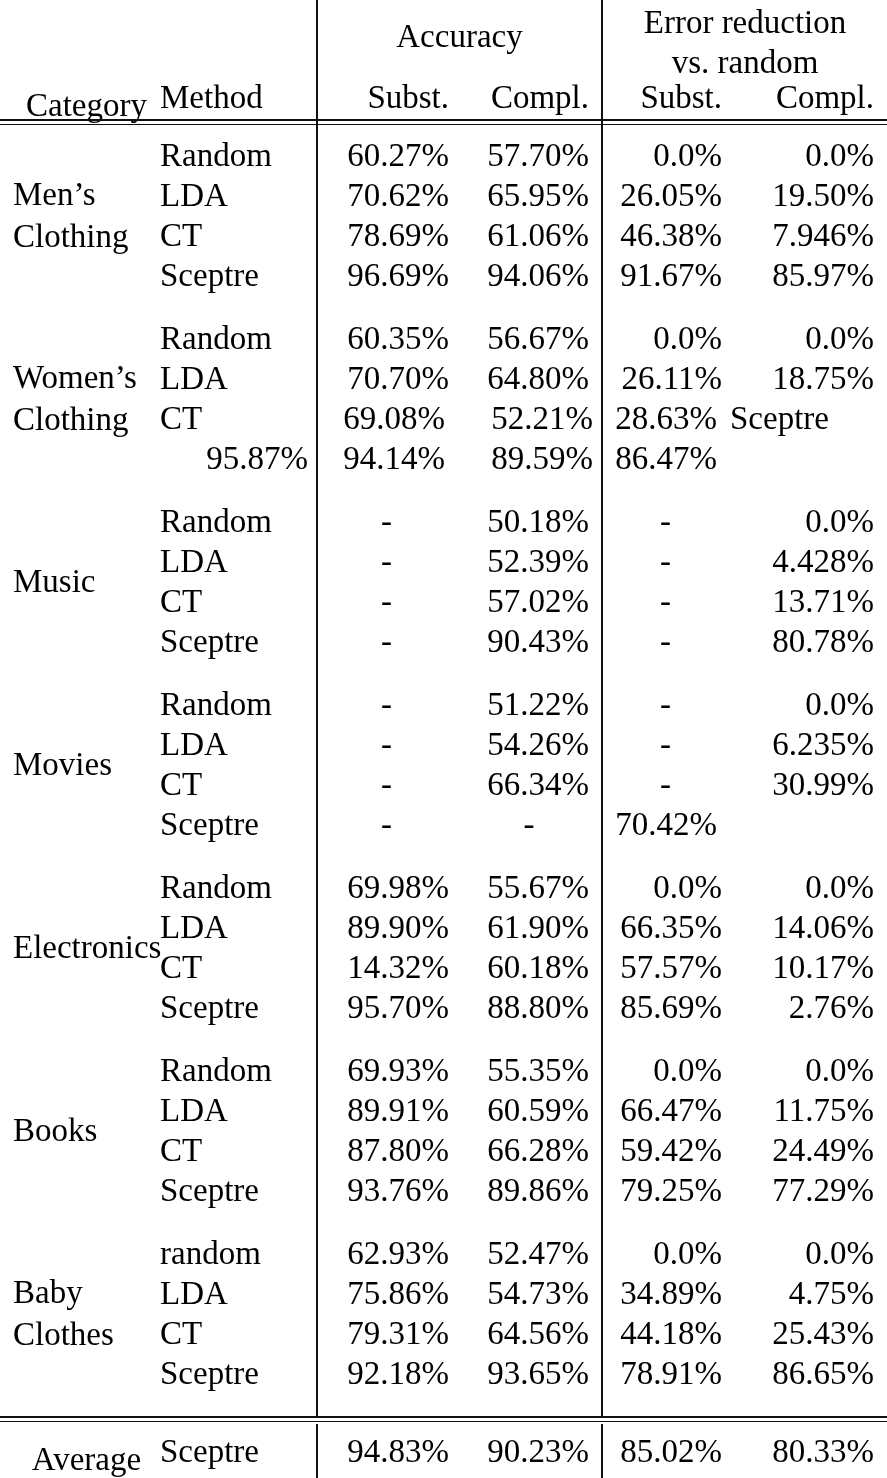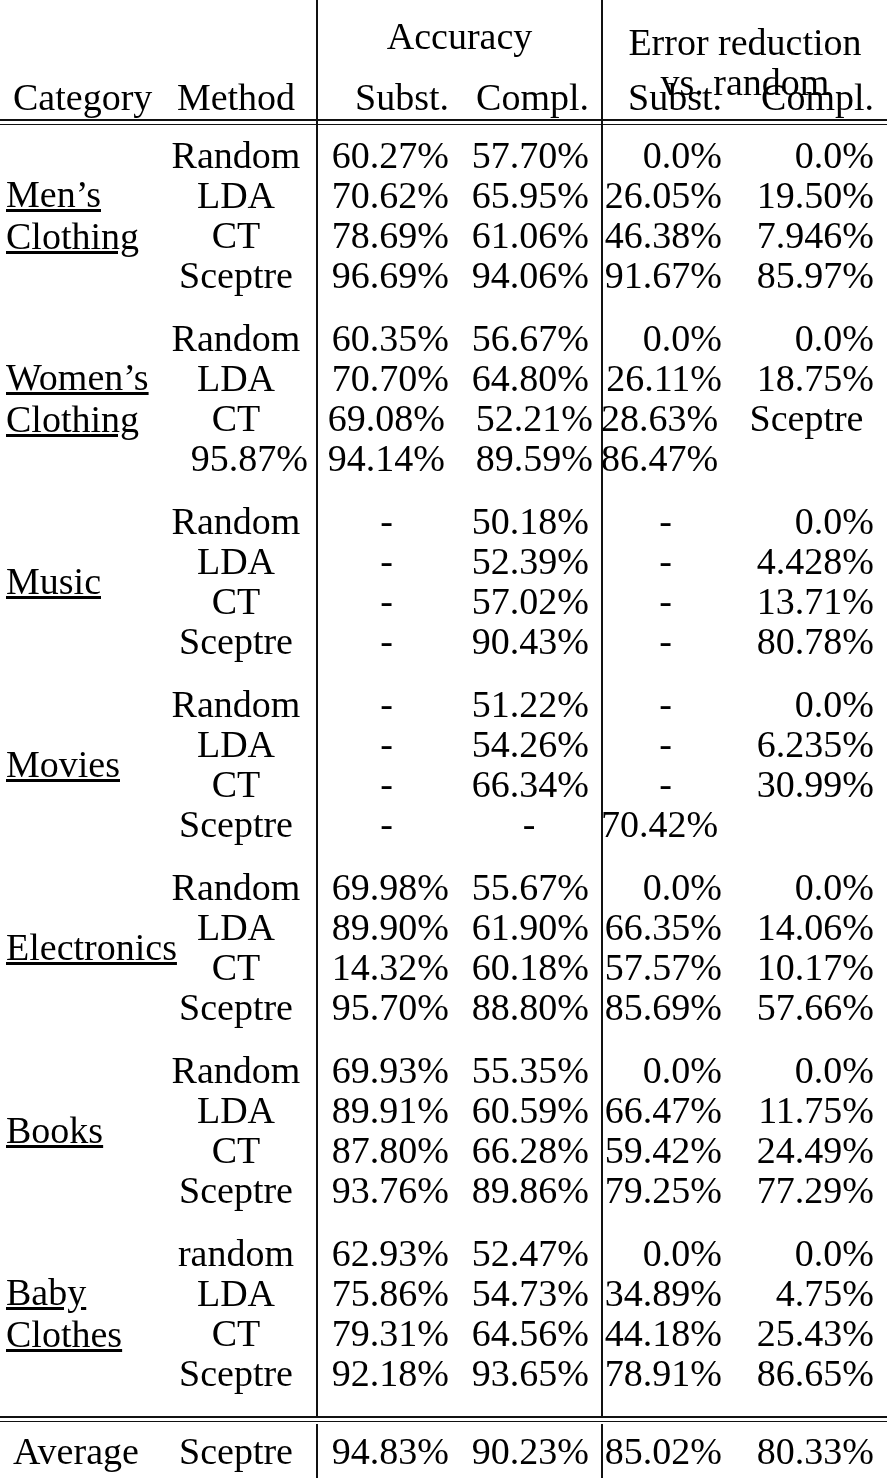--- a/index.html
+++ b/index.html
@@ -7,21 +7,21 @@
     padding: 0;
     background: #ffffff;
   }
   #canvas {
     position: relative;
     width: 887px;
     height: 1478px;
     background: #ffffff;
     color: #000000;
     font-family: "Liberation Serif", "DejaVu Serif", serif;
-    font-size: 38px;
+    font-size: 33px;
     overflow: hidden;
   }
   
   .vrule {
     position: absolute;
     width: 2px;
     background: #111;
   }
   .vrule.v1 { left: 316px; }
   .vrule.v2 { left: 601px; }
@@ -45,35 +45,35 @@
     top: 0; left: 0;
     width: 887px;
     height: 119px;
   }
   .span-label {
     position: absolute;
     text-align: center;
     line-height: 40px;
   }
   .span-label.accuracy { left: 318px; width: 283px; top: 16px; }
-  .span-label.error    { left: 603px; width: 284px; top: 2px; margin-top: 20px; }
+  .span-label.error    { left: 603px; width: 284px; top: 2px; }
   #header-row2 {
     position: absolute;
     left: 0;
     top: 76px;
     width: 887px;
     height: 43px;
     display: grid;
     grid-template-columns: 160px 156px 141px 144px 129px 157px;
     line-height: 43px;
   }
   
   .cell { white-space: nowrap; }
-  .cell.cat   { text-align: left;  padding-left: 13px; }
-  .cell.method{ text-align: center; padding-right: 4px; }
+  .cell.cat   { text-align: center;  padding-left: 13px; margin-top: 8px; }
+  .cell.method{ text-align: left; padding-right: 4px; }
   .cell.col3  { text-align: right; padding-right: 8px;  }
   .cell.col4  { text-align: right; padding-right: 12px; }
   .cell.col5  { text-align: right; padding-right: 8px;  }
   .cell.col6  { text-align: right; padding-right: 13px; }
   .cell.dash  { text-align: center; padding-right: 0; }
   .italic { }
   
   #table-body {
     position: absolute;
     top: 127px;
@@ -86,24 +86,23 @@
     display: grid;
     grid-template-columns: 160px 156px 141px 144px 129px 157px;
     grid-template-rows: repeat(4, 40px);
     line-height: 40px;
   }
   .category-cell {
     grid-column: 1;
     grid-row: 1 / span 4;
     display: flex;
     align-items: center;
-    padding-left: 6px;
+    padding-left: 13px;
     line-height: 42px;
     white-space: normal;
-    text-decoration: underline;
   }
   
   #average-row {
     position: absolute;
     top: 1424px;
     left: 0;
     width: 834px;
     height: 54px;
     display: grid;
     grid-template-columns: 160px 156px 141px 144px 129px 157px;
@@ -258,21 +257,21 @@
           <div class="cell col6">14.06%</div>
           <div class="cell method">CT</div>
           <div class="cell col3">14.32%</div>
           <div class="cell col4">60.18%</div>
           <div class="cell col5">57.57%</div>
           <div class="cell col6">10.17%</div>
           <div class="cell method italic">Sceptre</div>
           <div class="cell col3">95.70%</div>
           <div class="cell col4">88.80%</div>
           <div class="cell col5">85.69%</div>
-          <div class="cell col6">57.66%</div>
+          <div class="cell col6">2.76%</div>
         </div>
   </div>
 
   <div class="group">
     <div class="group-grid">
       <div class="category-cell">Books</div>
     <div class="cell method">Random</div>
           <div class="cell col3">69.93%</div>
           <div class="cell col4">55.35%</div>
           <div class="cell col5">0.0%</div>

